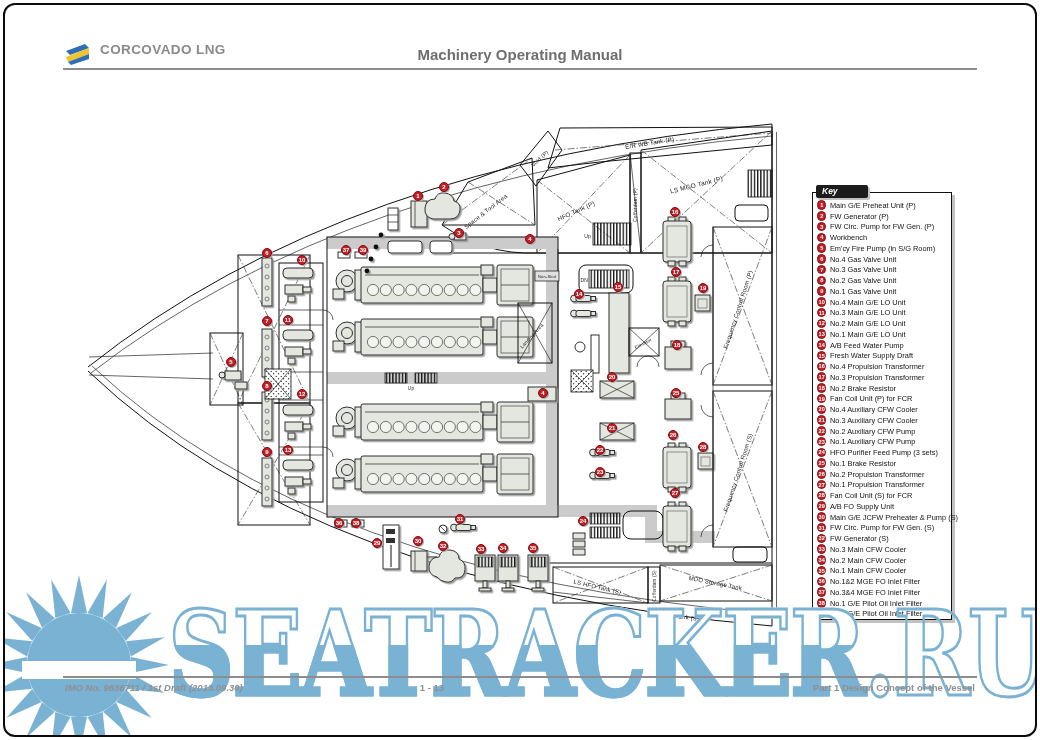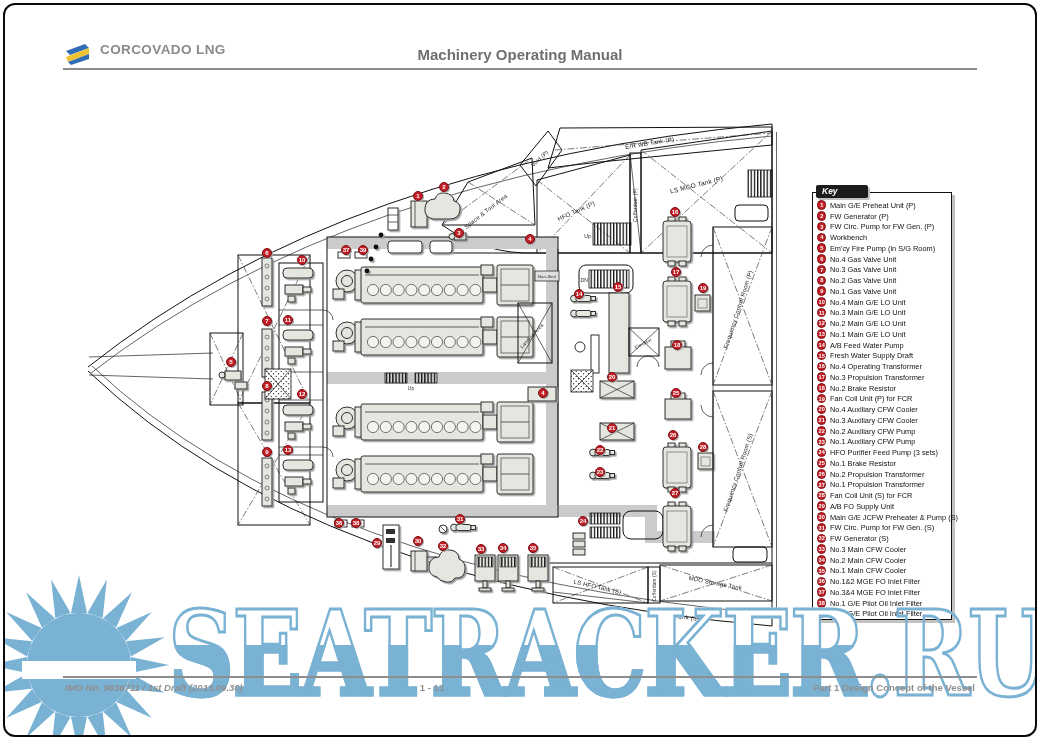--- a/index.html
+++ b/index.html
@@ -493,21 +493,21 @@
         <div class="key-row">
           <span class="key-num">14</span>
           <span class="key-label">A/B Feed Water Pump</span>
         </div>
         <div class="key-row">
           <span class="key-num">15</span>
           <span class="key-label">Fresh Water Supply Draft</span>
         </div>
         <div class="key-row">
           <span class="key-num">16</span>
-          <span class="key-label">No.4 Operating Transformer</span>
+          <span class="key-label">No.4 Propulsion Transformer</span>
         </div>
         <div class="key-row">
           <span class="key-num">17</span>
           <span class="key-label">No.3 Propulsion Transformer</span>
         </div>
         <div class="key-row">
           <span class="key-num">18</span>
           <span class="key-label">No.2 Brake Resistor</span>
         </div>
         <div class="key-row">

